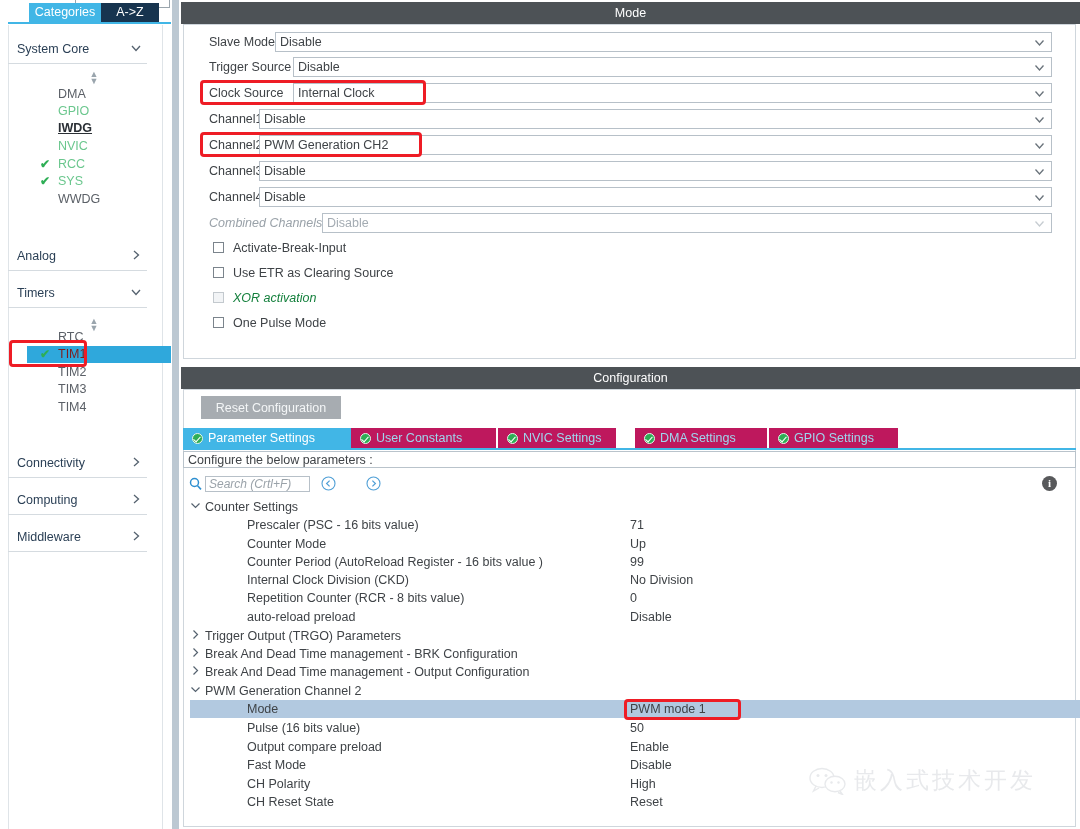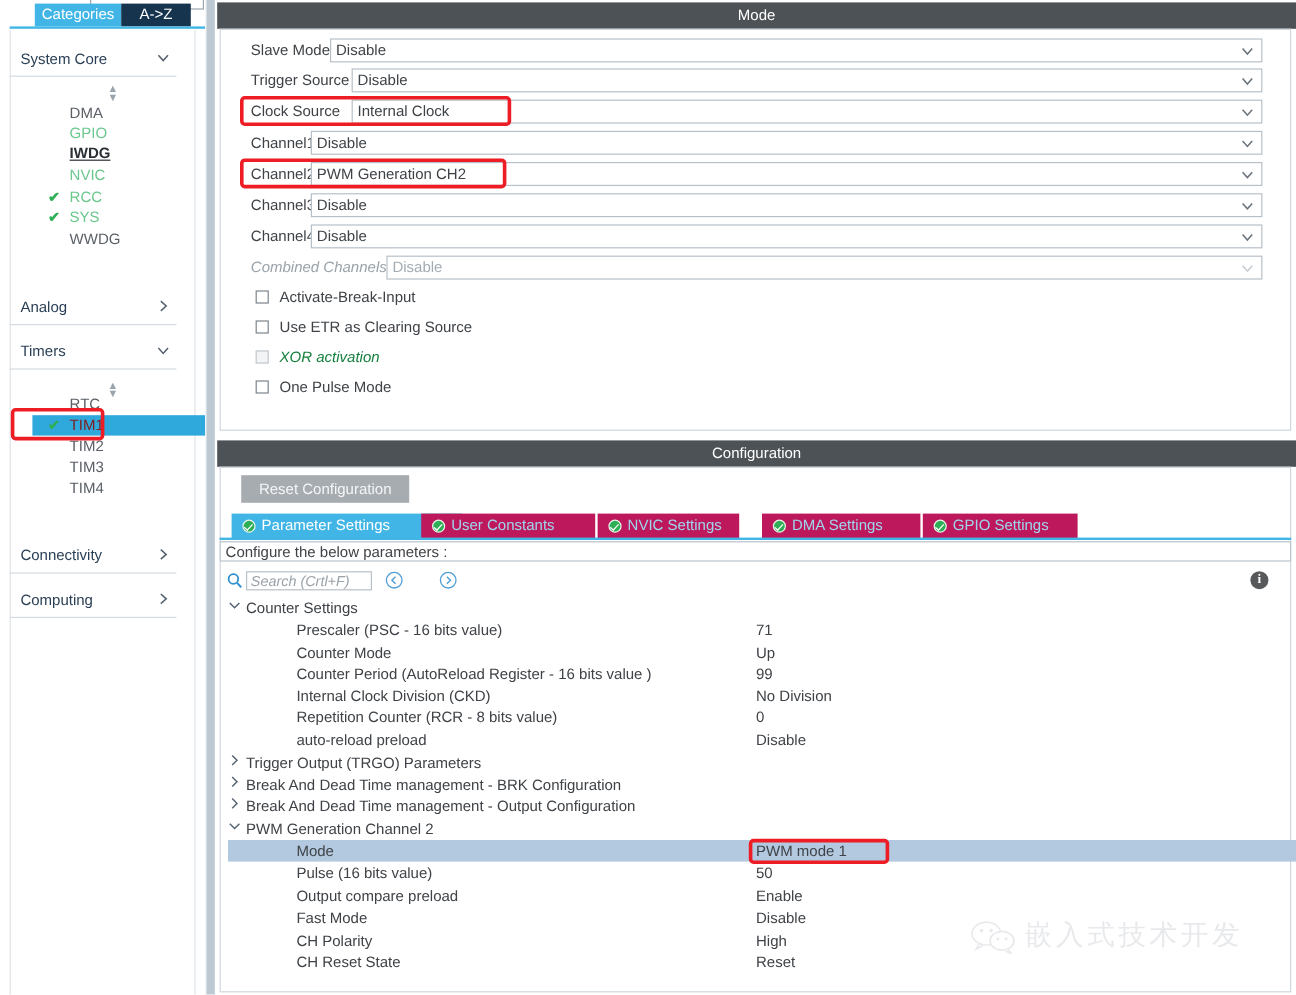--- a/index.html
+++ b/index.html
@@ -499,20 +499,28 @@
       </span>
     </div>
     <div class="group-header" style="top:487px">
       <span class="gh-label">Computing</span>
       <span class="gh-arrow">
         <svg width="14" height="14" viewBox="0 0 14 14">
             <path d="M5 3 L9.5 7 L5 11" fill="none" stroke="#55626f" stroke-width="1.3"></path>
           </svg>
       </span>
     </div>
+    <div class="group-header" style="top:524px">
+      <span class="gh-label">Middleware</span>
+      <span class="gh-arrow">
+        <svg width="14" height="14" viewBox="0 0 14 14">
+            <path d="M5 3 L9.5 7 L5 11" fill="none" stroke="#55626f" stroke-width="1.3"></path>
+          </svg>
+      </span>
+    </div>
 
     <div class="redbox" style="left:9px; top:340px; width:78px; height:27px;"></div>
   </div>
 
   <div id="divider"></div>
 
   <div id="right">
 
     <div class="panel-title" style="top:2px">Mode</div>
     <div class="panel-box" style="top:24px; height:335px;"></div>
@@ -630,21 +638,21 @@
     <div class="chk-row" style="top:314px">
       <span class="chk-box"></span>
       <span class="chk-label">One Pulse Mode</span>
     </div>
 
     <div class="panel-title" style="top:367px">Configuration</div>
     <div class="panel-box" style="top:389px; height:438px;"></div>
 
     <button class="reset-btn">Reset Configuration</button>
 
-    <div class="cfg-tab active" style="left:12px; width:192px;">
+    <div class="cfg-tab active" style="left:2px; width:192px;">
       <span class="ct-dot"></span>
       <span class="ct-label">Parameter Settings</span>
     </div>
     <div class="cfg-tab inactive" style="left:170px; width:145px;">
       <span class="ct-dot"></span>
       <span class="ct-label">User Constants</span>
     </div>
     <div class="cfg-tab inactive" style="left:317px; width:118px;">
       <span class="ct-dot"></span>
       <span class="ct-label">NVIC Settings</span>

